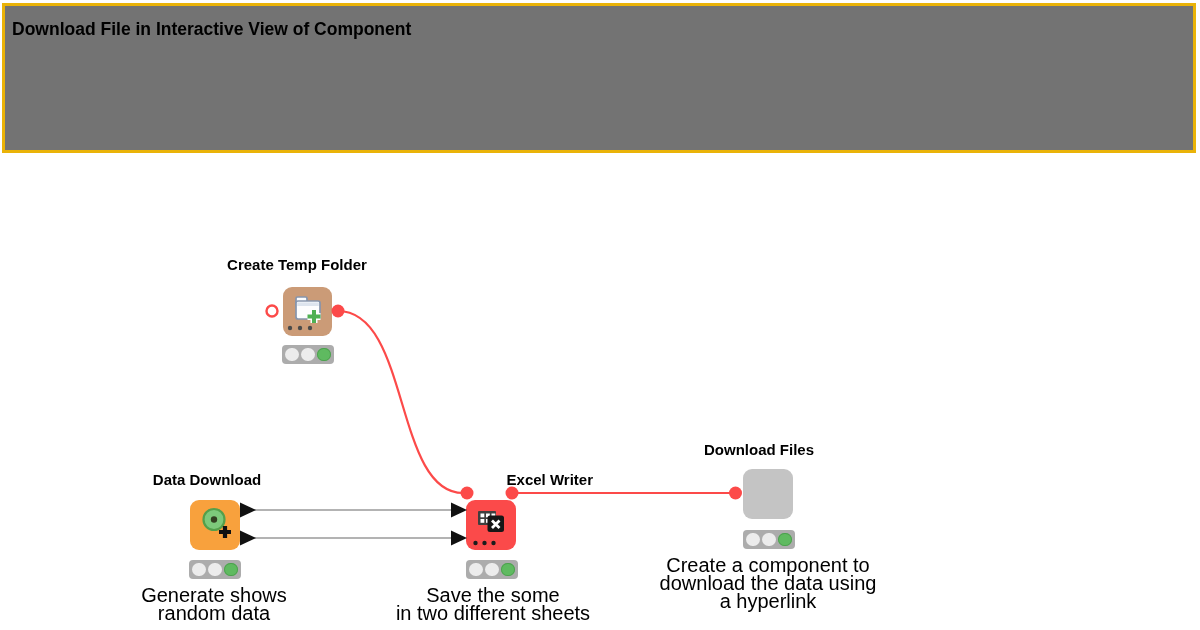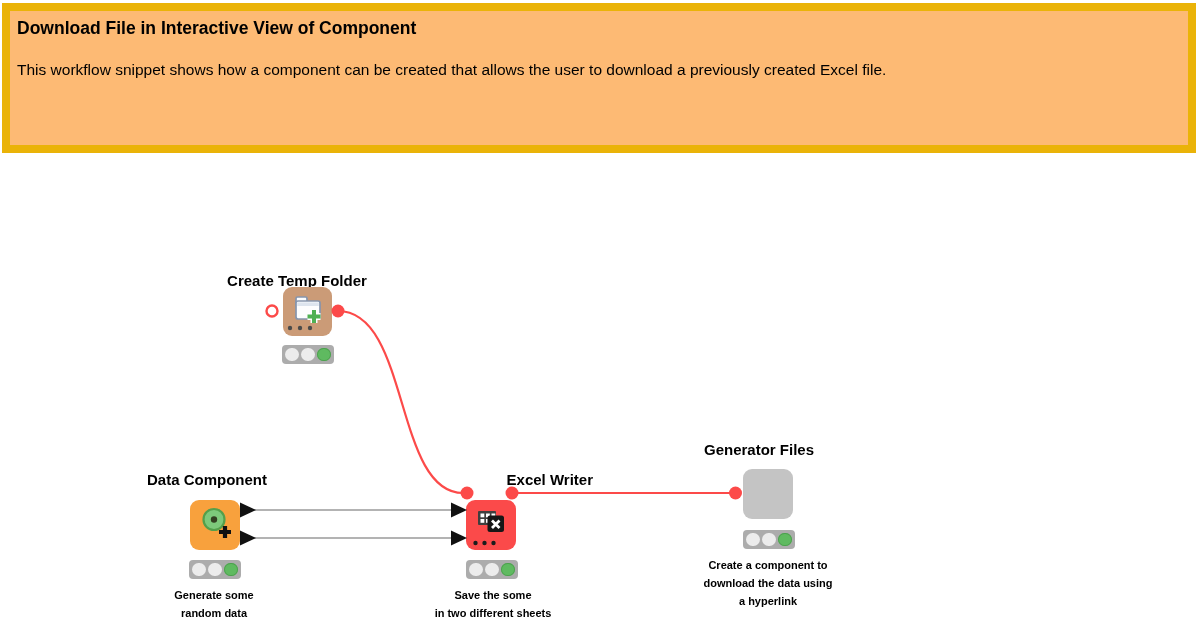--- a/index.html
+++ b/index.html
@@ -5,89 +5,88 @@
   html,body { margin:0; padding:0; }
   body {
     width:1200px; height:630px; position:relative; overflow:hidden;
     background:#ffffff; font-family:"Liberation Sans", sans-serif;
   }
   .abs { position:absolute; }
 
   
   .annotation {
     left:2px; top:3px; width:1194px; height:150px;
-    box-sizing:border-box; border:8px solid #eab308; background:#fdba74;
-    padding:7px 7px;
+    box-sizing:border-box; border:3px solid #eab308; background:#737373;
+    padding:13px 7px;
   }
   .annotation .ann-title { margin:0; font-size:17.5px; font-weight:bold; color:#000; }
   .annotation .ann-body  { margin:22px 0 0 0; font-size:15.5px; color:#000; }
 
   
   .node-square { width:50px; height:50px; border-radius:9px; }
   .node-title {
     width:220px; text-align:center; font-size:15px; font-weight:bold;
     color:#000; line-height:17px;
   }
   .node-caption {
-    width:230px; text-align:center; font-size:11px; color:#000;
-    line-height:18px; white-space:pre-line;font-weight:bold;
+    width:230px; text-align:center; font-size:20px; color:#000;
+    line-height:18px; white-space:pre-line;
   }
 
   
   .traffic {
     width:52px; height:19px; background:#ACACAC; border-radius:4px;
     display:flex; align-items:center; padding:0 3px; gap:2.5px; box-sizing:border-box;
   }
   .light { width:13.5px; height:13.5px; border-radius:50%; flex:0 0 auto; }
   .light.off   { background:#ECECEC; }
   .light.green { background:#5FBA60; box-shadow: inset 0 0 0 1px #4EA04F; }
 
   svg.wire-layer { left:0; top:0; pointer-events:none; }
 </style>
 </head>
 <body>
 
 <div class="abs annotation">
   <h1 class="ann-title">Download File in Interactive View of Component</h1>
-  <p class="ann-body">This workflow snippet shows how a component can be created that allows the user to download a previously created Excel file.</p>
 </div>
 
-<div class="abs node-title" style="left:187px; top:272px;">Create Temp Folder</div>
+<div class="abs node-title" style="left:187px; top:256px;">Create Temp Folder</div>
 <div class="abs node-square" style="left: 283px; top: 287px; width: 49px; height: 49px; background: rgb(203, 155, 119);">
   <svg width="49" height="49" viewBox="0 0 49 49">
     <rect x="13" y="10" width="11" height="9" rx="1.5" fill="#FDFDFE" stroke="#8695AD" stroke-width="1.7"></rect>
     <rect x="13" y="14" width="24" height="18" rx="2" fill="#FDFDFE" stroke="#8695AD" stroke-width="1.7"></rect>
     <rect x="14.2" y="15.4" width="21.6" height="3.6" fill="#DDE4EE"></rect>
     <path d="M31 23 v13 M24.5 29.5 h13" stroke="#ffffff" stroke-width="7" fill="none"></path>
     <path d="M31 23 v13 M24.5 29.5 h13" stroke="#4FB153" stroke-width="4" fill="none"></path>
     <circle cx="7" cy="41" r="2.2" fill="#4a4a4a"></circle>
     <circle cx="17" cy="41" r="2.2" fill="#4a4a4a"></circle>
     <circle cx="27" cy="41" r="2.2" fill="#4a4a4a"></circle>
   </svg>
 </div>
 <div class="abs traffic" style="left:282px; top:345px;">
     <span class="light off"></span>
     <span class="light off"></span>
     <span class="light green"></span>
   </div>
 
-<div class="abs node-title" style="left:97px; top:471px;">Data Component</div>
+<div class="abs node-title" style="left:97px; top:471px;">Data Download</div>
 <div class="abs node-square" style="left: 190px; top: 500px; background: rgb(248, 161, 61);">
   <svg width="50" height="50" viewBox="0 0 50 50">
     <circle cx="24" cy="19.5" r="10.5" fill="#7DC97B" stroke="#549F4B" stroke-width="2.2"></circle>
     <circle cx="24" cy="19.5" r="3.2" fill="#323F21"></circle>
     <path d="M35 26 v12 M29 32 h12" stroke="#111111" stroke-width="4.2" fill="none"></path>
   </svg>
 </div>
 <div class="abs traffic" style="left:189px; top:560px;">
     <span class="light off"></span>
     <span class="light off"></span>
     <span class="light green"></span>
   </div>
-<div class="abs node-caption" style="left:99px; top:586px;">Generate some
+<div class="abs node-caption" style="left:99px; top:586px;">Generate shows
 random data</div>
 
 <div class="abs node-title" style="left:373px; top:471px;text-align:right;">Excel Writer</div>
 <div class="abs node-square" style="left: 466px; top: 500px; background: rgb(251, 74, 74);">
   <svg width="50" height="50" viewBox="0 0 50 50">
     <rect x="12" y="11" width="18" height="14" rx="1" fill="#3F3F3F"></rect>
     <rect x="14.5" y="13.5" width="3.8" height="3.8" fill="#ffffff"></rect>
     <rect x="20" y="13.5" width="3.8" height="3.8" fill="#ffffff"></rect>
     <rect x="25.5" y="13.5" width="3.8" height="3.8" fill="#ffffff"></rect>
     <rect x="14.5" y="19" width="3.8" height="3.8" fill="#ffffff"></rect>
@@ -100,21 +99,21 @@
   </svg>
 </div>
 <div class="abs traffic" style="left:466px; top:560px;">
     <span class="light off"></span>
     <span class="light off"></span>
     <span class="light green"></span>
   </div>
 <div class="abs node-caption" style="left:378px; top:586px;">Save the some
 in two different sheets</div>
 
-<div class="abs node-title" style="left:649px; top:441px;">Generator Files</div>
+<div class="abs node-title" style="left:649px; top:441px;">Download Files</div>
 <div class="abs node-square" style="left: 743px; top: 469px; background: rgb(196, 196, 196);"></div>
 <div class="abs traffic" style="left:743px; top:530px;">
     <span class="light off"></span>
     <span class="light off"></span>
     <span class="light green"></span>
   </div>
 <div class="abs node-caption" style="left:653px; top:556px;">Create a component to
 download the data using
 a hyperlink</div>
 

